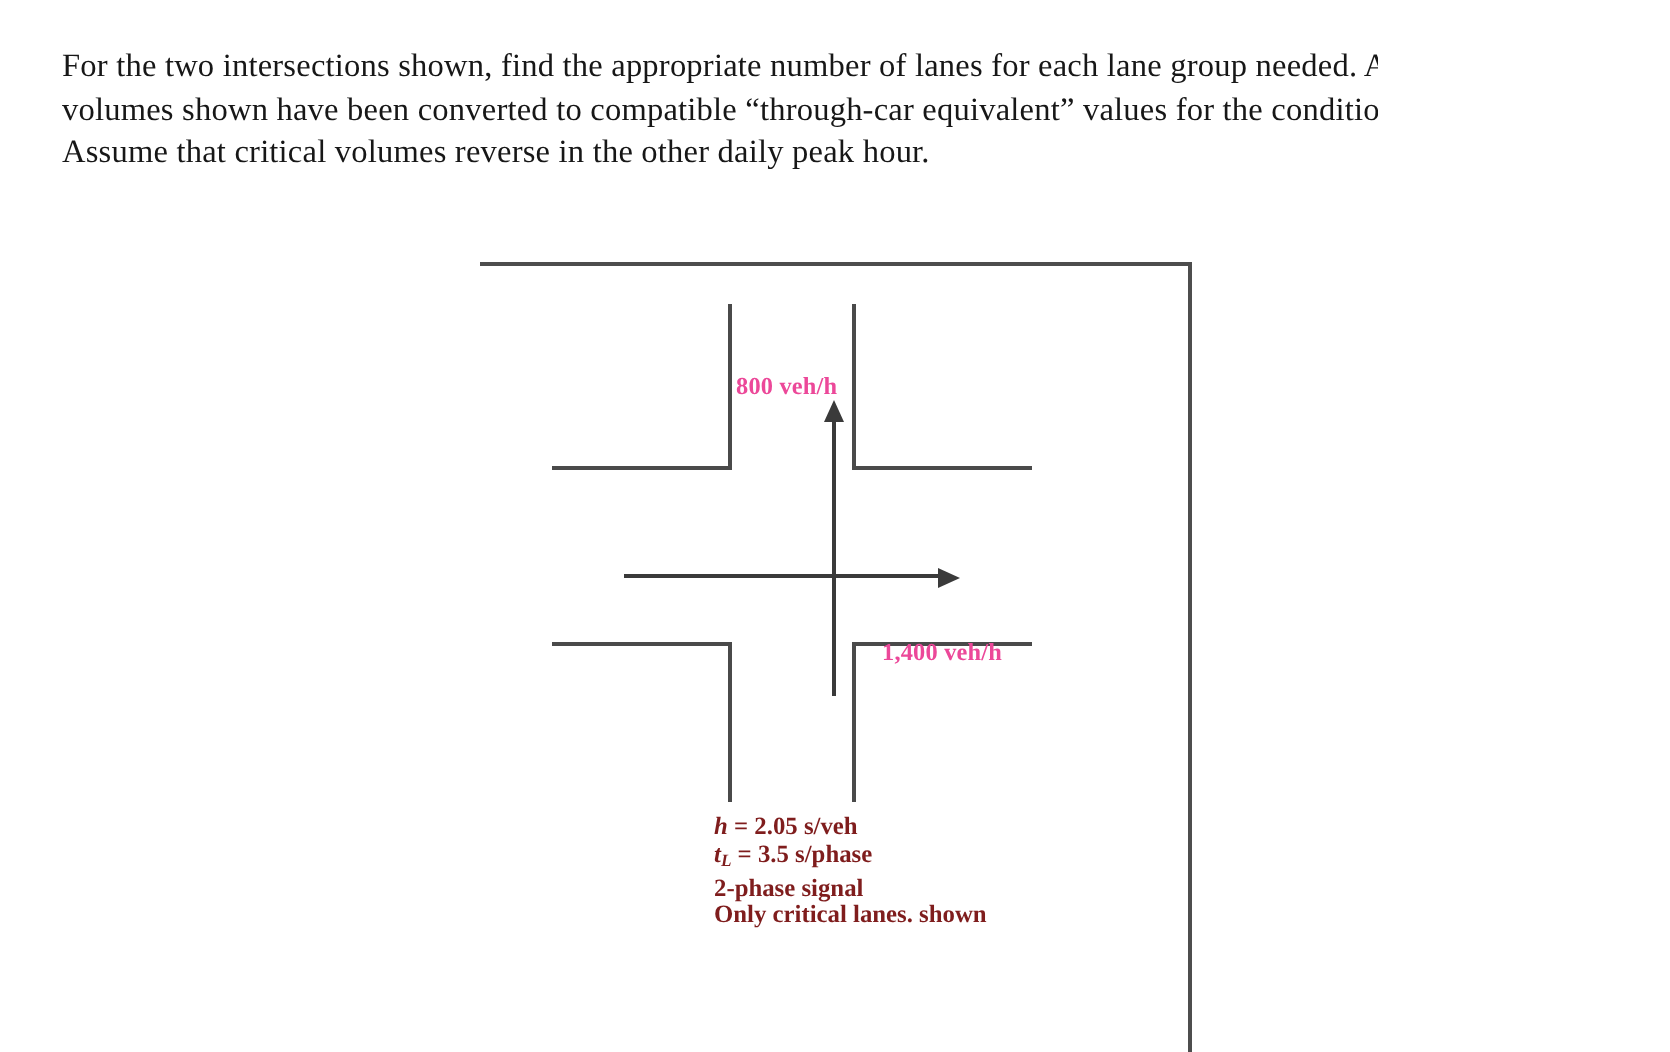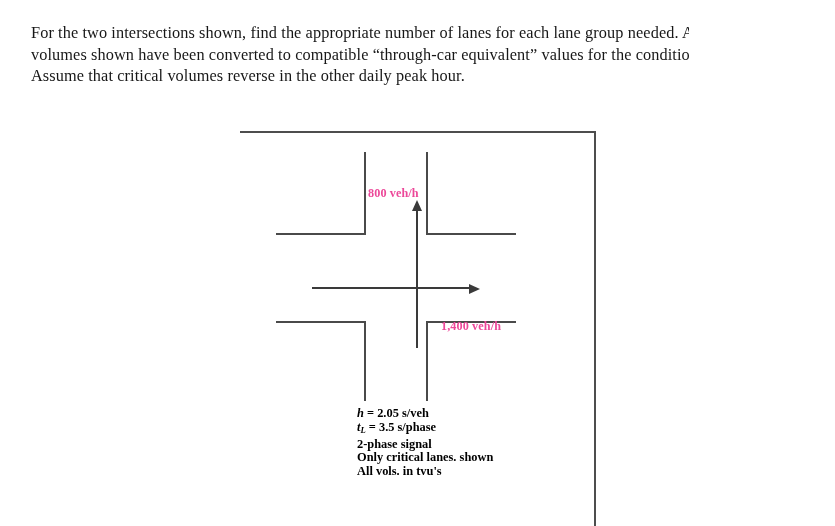--- a/index.html
+++ b/index.html
@@ -129,21 +129,21 @@
 
   
   #notes {
     position: absolute;
     left: 357px;
     top: 407px;
     font-family: "Liberation Serif", "DejaVu Serif", serif;
     font-weight: bold;
     font-size: 12.4px;
     line-height: 13.8px;
-    color: #000000;
+    color: #7f1d1d;
     white-space: nowrap;
   }
   .note-line { display: block; }
   .ital { font-style: italic; }
   .sub {
     font-size: 8.6px;
     font-style: italic;
     vertical-align: -2px;
   }
 </style>
@@ -182,17 +182,16 @@
 
     <div id="notes">
       <span class="note-line">
         <span class="ital">h</span><span> = 2.05 s/veh</span>
       </span>
       <span class="note-line">
         <span class="ital">t</span><span class="sub">L</span><span> = 3.5 s/phase</span>
       </span>
       <span class="note-line">2-phase signal</span>
       <span class="note-line">Only critical lanes. shown</span>
-      <span class="note-line">All vols. in tvu's</span>
     </div>
 
   </div>
 </div>
 
 </body></html>

